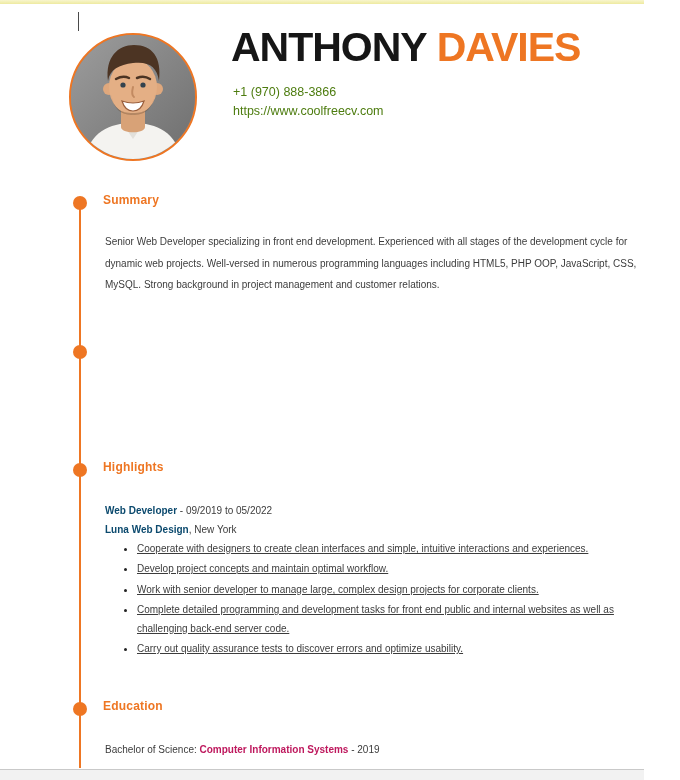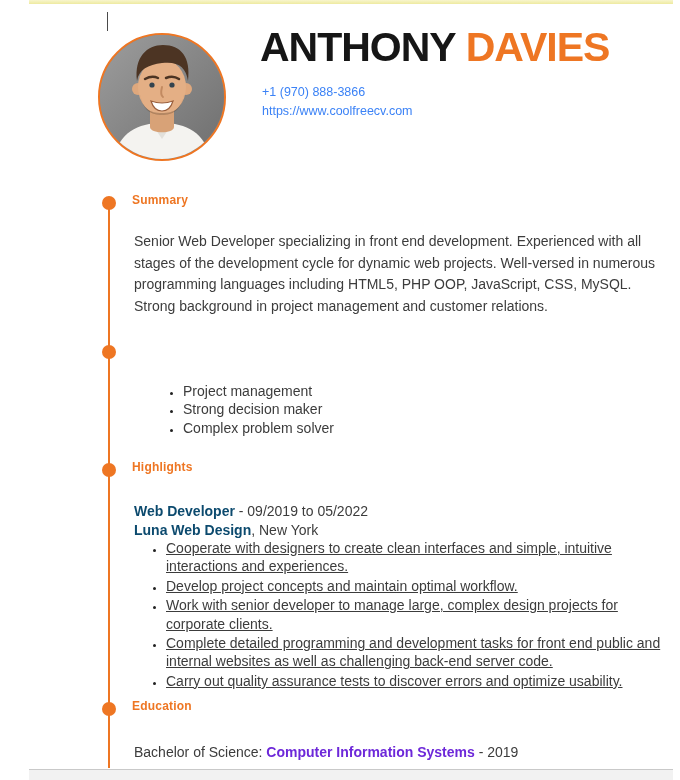--- a/index.html
+++ b/index.html
@@ -4,21 +4,20 @@
 <style>
   * { margin: 0; padding: 0; box-sizing: border-box; }
   html, body { background: #ffffff; }
   body { font-family: "Liberation Sans", sans-serif; }
   .screen {
     position: relative;
     width: 644px;
     height: 780px;
     background: #ffffff;
     overflow: hidden;
-    margin-left: 29px;
   }
   :root { --accent: #ee7623; }
 
   .top-strip {
     position: absolute; left: 0; top: 0; width: 680px; height: 4px;
     background: linear-gradient(#f8f5cd, #eeeaa0);
   }
   .bottom-bar {
     position: absolute; left: 0; top: 769px; width: 680px; height: 11px;
     background: #f2f2f2; border-top: 1px solid #c9c9c9;
@@ -37,21 +36,21 @@
 
   .name {
     position: absolute; left: 231px; top: 25px;
     font-size: 41px; font-weight: bold; letter-spacing: -1px;
     color: #161616; white-space: nowrap; line-height: 44px;
   }
   .name .last { color: var(--accent); margin-left: 10px; }
 
   .contact {
     position: absolute; left: 233px; top: 83px;
-    font-size: 12.5px; line-height: 18.5px; color: #3b82f6;
+    font-size: 12.5px; line-height: 18.5px; color: #4d7c0f;
   }
 
   .timeline-line {
     position: absolute; left: 79px; top: 203px; width: 2px; height: 565px;
     background: var(--accent);
   }
   .dot {
     position: absolute; left: 73px; width: 14px; height: 14px;
     border-radius: 50%; background: var(--accent);
   }
@@ -59,21 +58,21 @@
   .dot.d3 { top: 463px; } .dot.d4 { top: 702px; }
 
   .heading {
     position: absolute; left: 103px;
     font-size: 12px; font-weight: bold; color: var(--accent);
     letter-spacing: 0.2px; white-space: nowrap;
   }
   .heading.h1 { top: 193px; } .heading.h2 { top: 342px; }
   .heading.h3 { top: 460px; } .heading.h4 { top: 699px; }
 
-  .body-text { font-size: 14px; color: #3c3c3c; }
+  .body-text { font-size: 10px; color: #3c3c3c; }
 
   .summary-para {
     position: absolute; left: 105px; top: 231px; width: 532px;
     line-height: 21.5px;
   }
 
   ul.bullets { list-style: disc; }
   ul.bullets li { line-height: 18.4px; }
   ul.bullets li::marker { color: #222; font-size: 11px; }
 
@@ -88,21 +87,21 @@
   .exp-bullets {
     position: absolute; left: 119px; top: 539px; width: 518px;
     padding-left: 18px;
     text-decoration: underline;
   }
   .exp-bullets li { line-height: 18.5px; margin-bottom: 1px; }
 
   .edu-line {
     position: absolute; left: 105px; top: 744px; white-space: nowrap;
   }
-  .edu-line b { color: #6d28d9; }
+  .edu-line b { color: #be185d; }
 </style>
 </head>
 <body>
 
 <div class="screen">
 
   <div class="top-strip"></div>
   <div class="text-cursor"></div>
 
   <div class="photo">
@@ -150,25 +149,20 @@
 
   <div class="timeline-line"></div>
   <div class="dot d1"></div>
   <div class="dot d2"></div>
   <div class="dot d3"></div>
   <div class="dot d4"></div>
 
   <div class="heading h1">Summary</div>
   <p class="summary-para body-text">Senior Web Developer specializing in front end development. Experienced with all stages of the development cycle for dynamic web projects. Well-versed in numerous programming languages including HTML5, PHP OOP, JavaScript, CSS, MySQL. Strong background in project management and customer relations.</p>
 
-  <ul class="bullets skills-left body-text">
-    <li>Project management</li>
-    <li>Strong decision maker</li>
-    <li>Complex problem solver</li>
-  </ul>
 
   <div class="heading h3">Highlights</div>
   <div class="exp-job body-text">
     <div><b>Web Developer</b><span> - 09/2019 to 05/2022</span></div>
     <div><b>Luna Web Design</b><span>, New York</span></div>
   </div>
   <ul class="bullets exp-bullets body-text">
     <li>Cooperate with designers to create clean interfaces and simple, intuitive interactions and experiences.</li>
     <li>Develop project concepts and maintain optimal workflow.</li>
     <li>Work with senior developer to manage large, complex design projects for corporate clients.</li>

